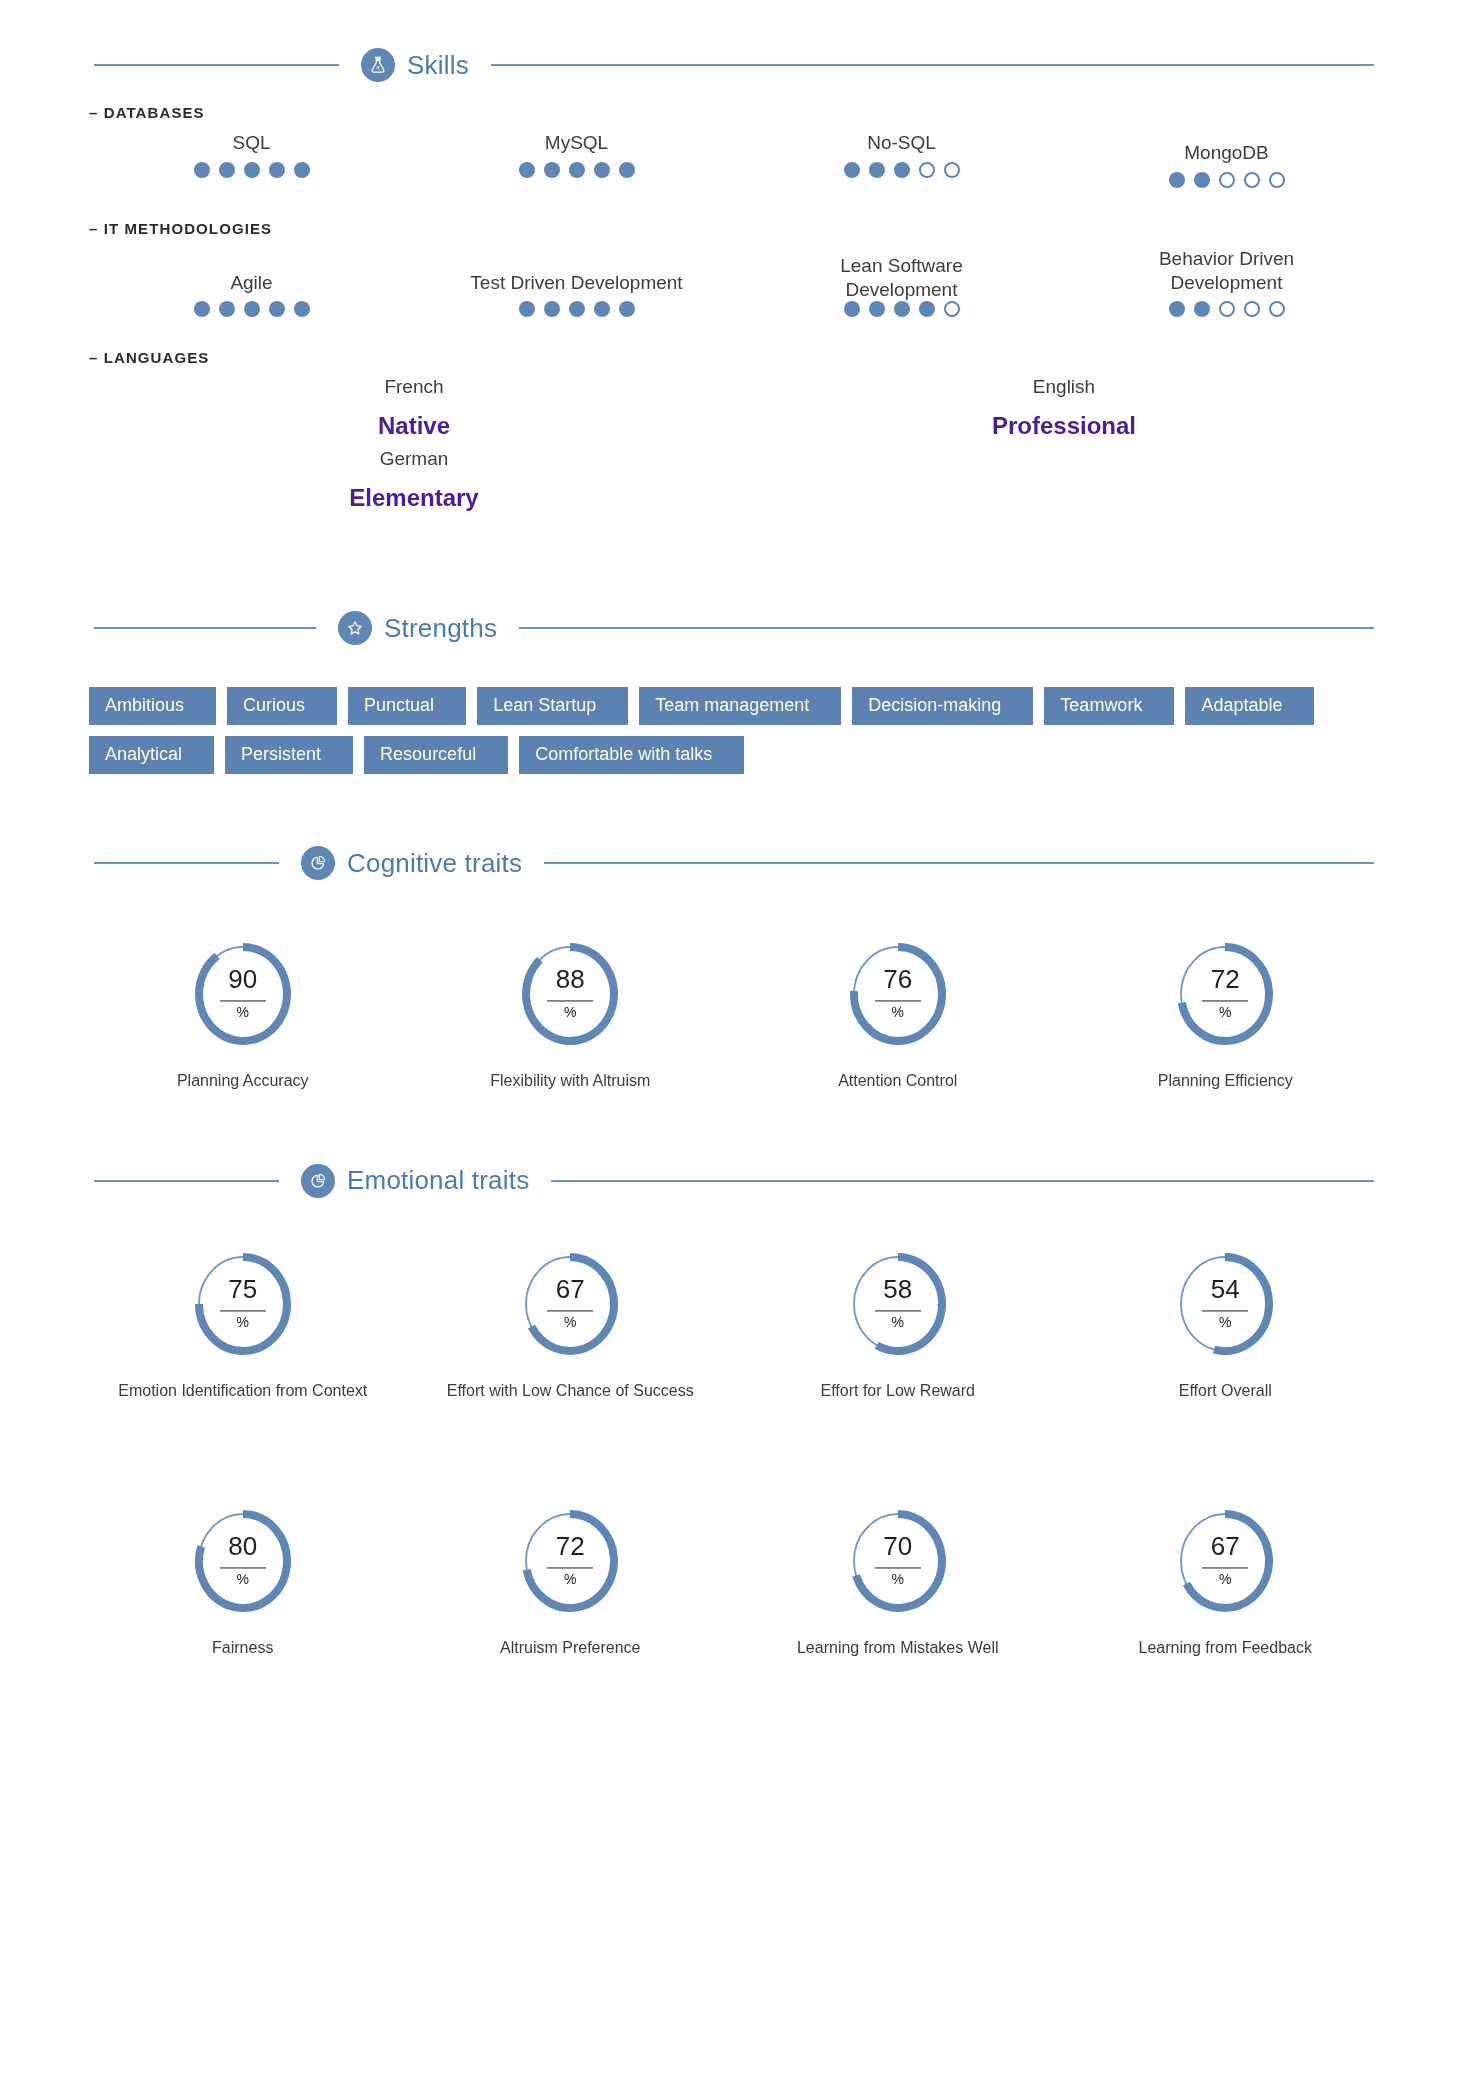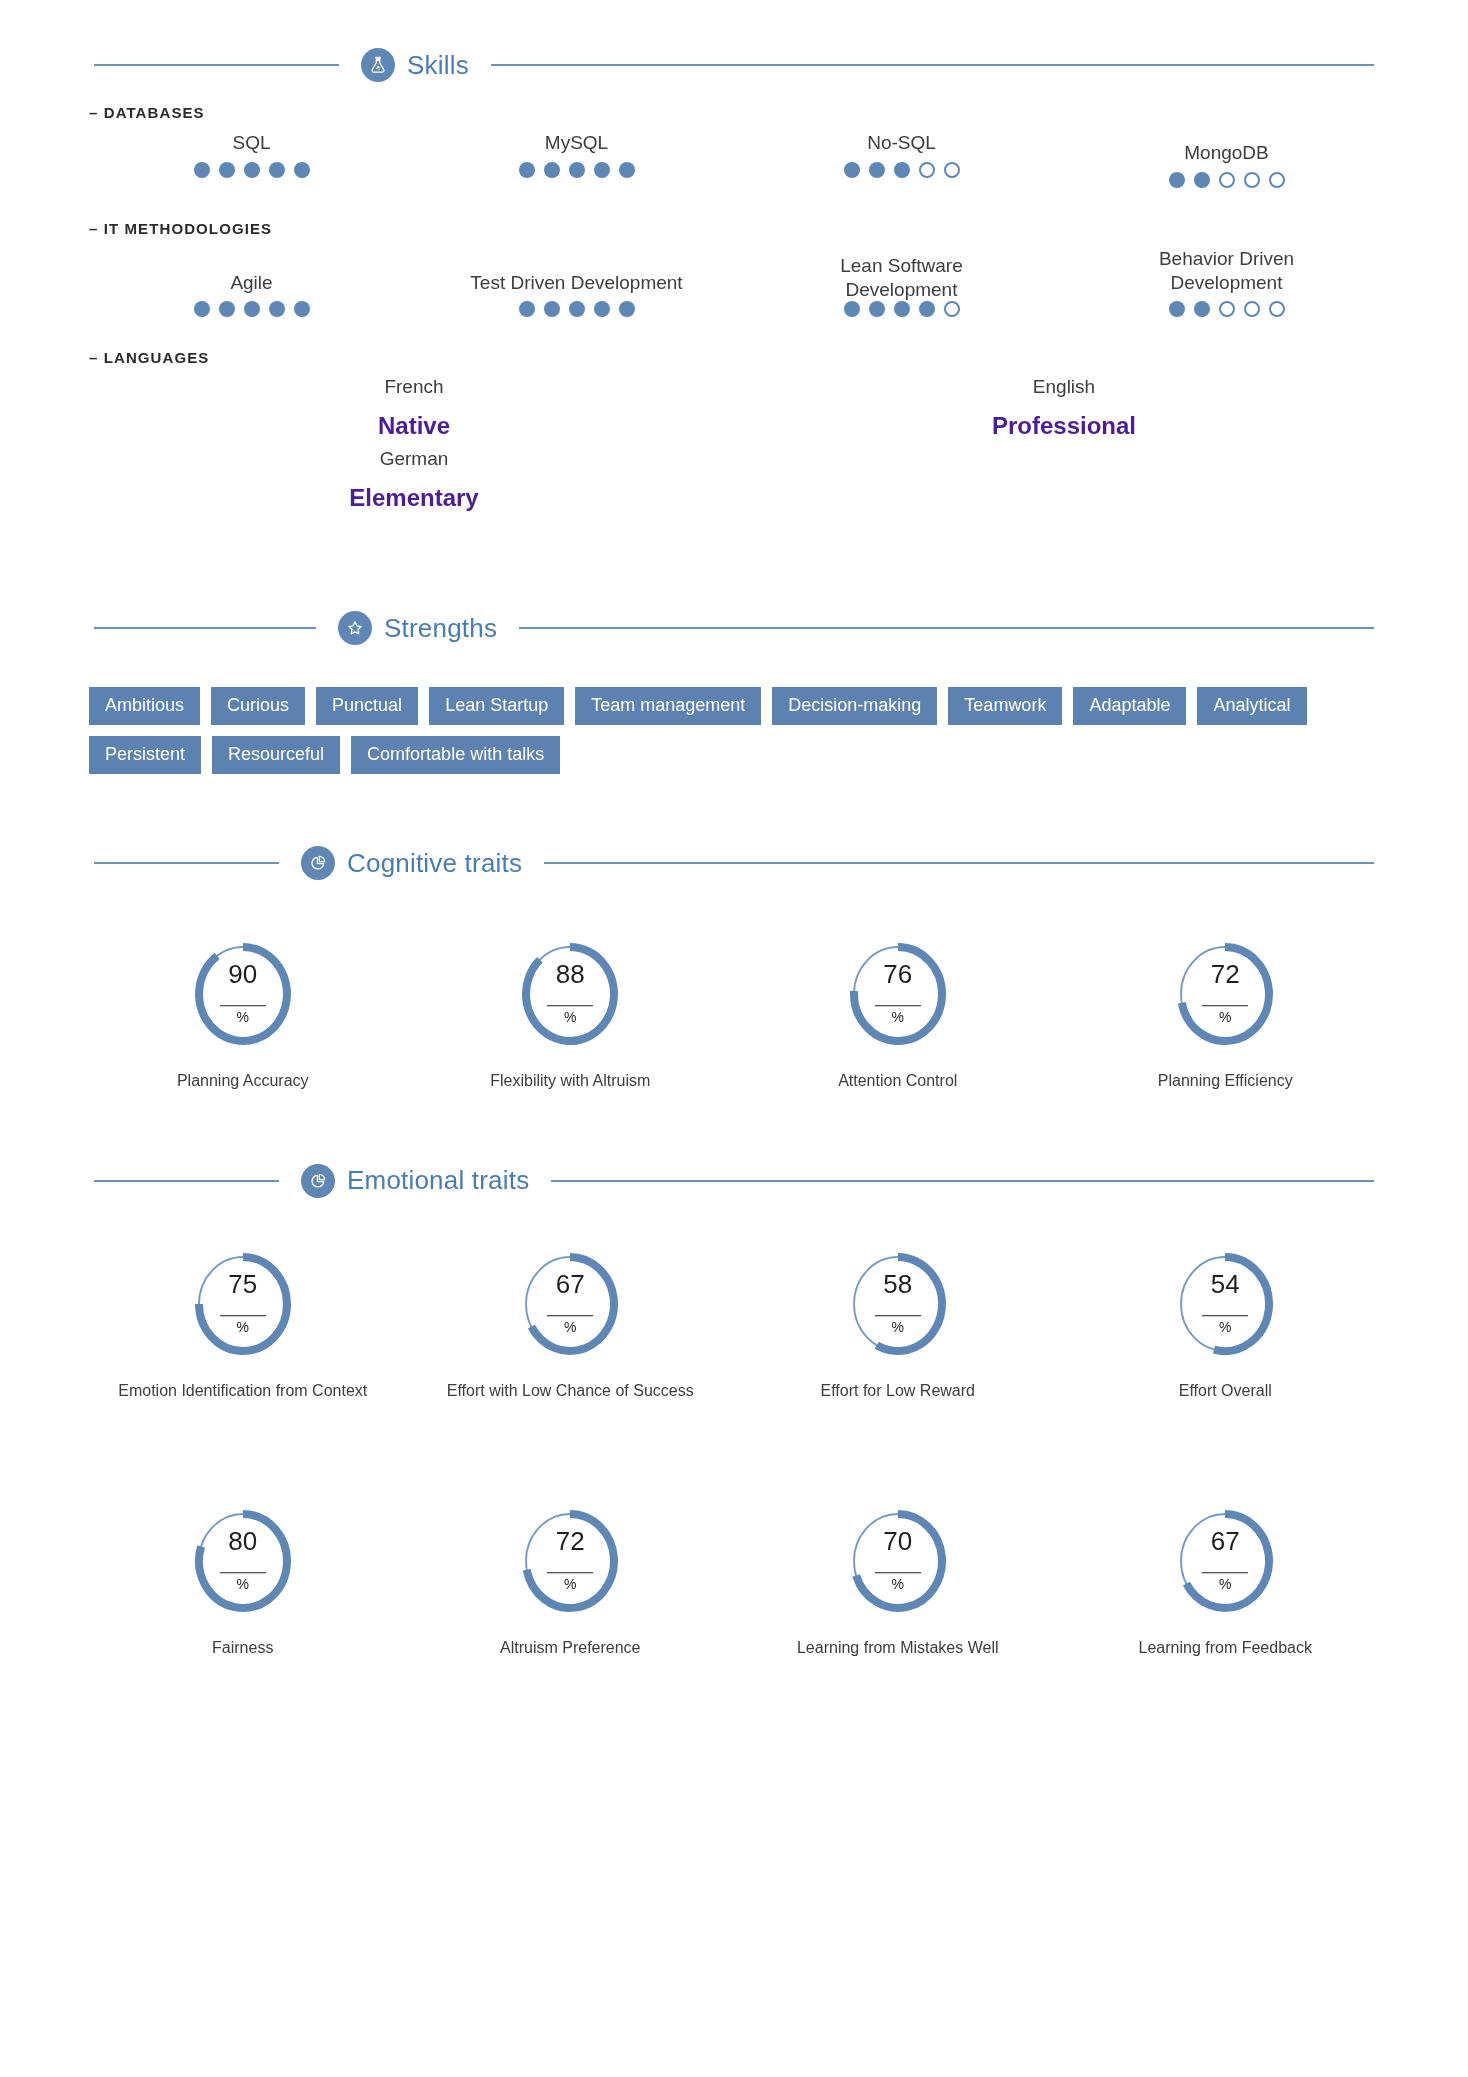--- a/index.html
+++ b/index.html
@@ -115,21 +115,21 @@
     padding-left: 10px;
     box-sizing: border-box;
     display: flex;
     flex-wrap: wrap;
     gap: 11px 11px;
   }
   .tag {
     background: #5b82b0;
     color: #ffffff;
     font-size: 18px;
-    padding: 9px 16px 11px 16px;
+    padding: 9px 32px 11px 16px;
     line-height: 1;
     white-space: nowrap;
   }
 
   
   .traits {
     width: 1310px;
     margin: 0 auto;
     display: grid;
     grid-template-columns: repeat(4, 1fr);
@@ -146,21 +146,21 @@
     position: absolute;
     left: 0; right: 0;
     top: 50%;
     transform: translateY(-52%);
     text-align: center;
   }
   .donut-val {
     font-size: 26px;
     color: #1f1f1f;
     line-height: 1;
-    padding-bottom: 18px;
+    padding-bottom: 8px;
     display: inline-block;
     border-bottom: 1.6px solid #1f1f1f;
     min-width: 46px;
   }
   .donut-pct {
     font-size: 14px;
     color: #1f1f1f;
     line-height: 1;
     margin-top: 4px;
   }

